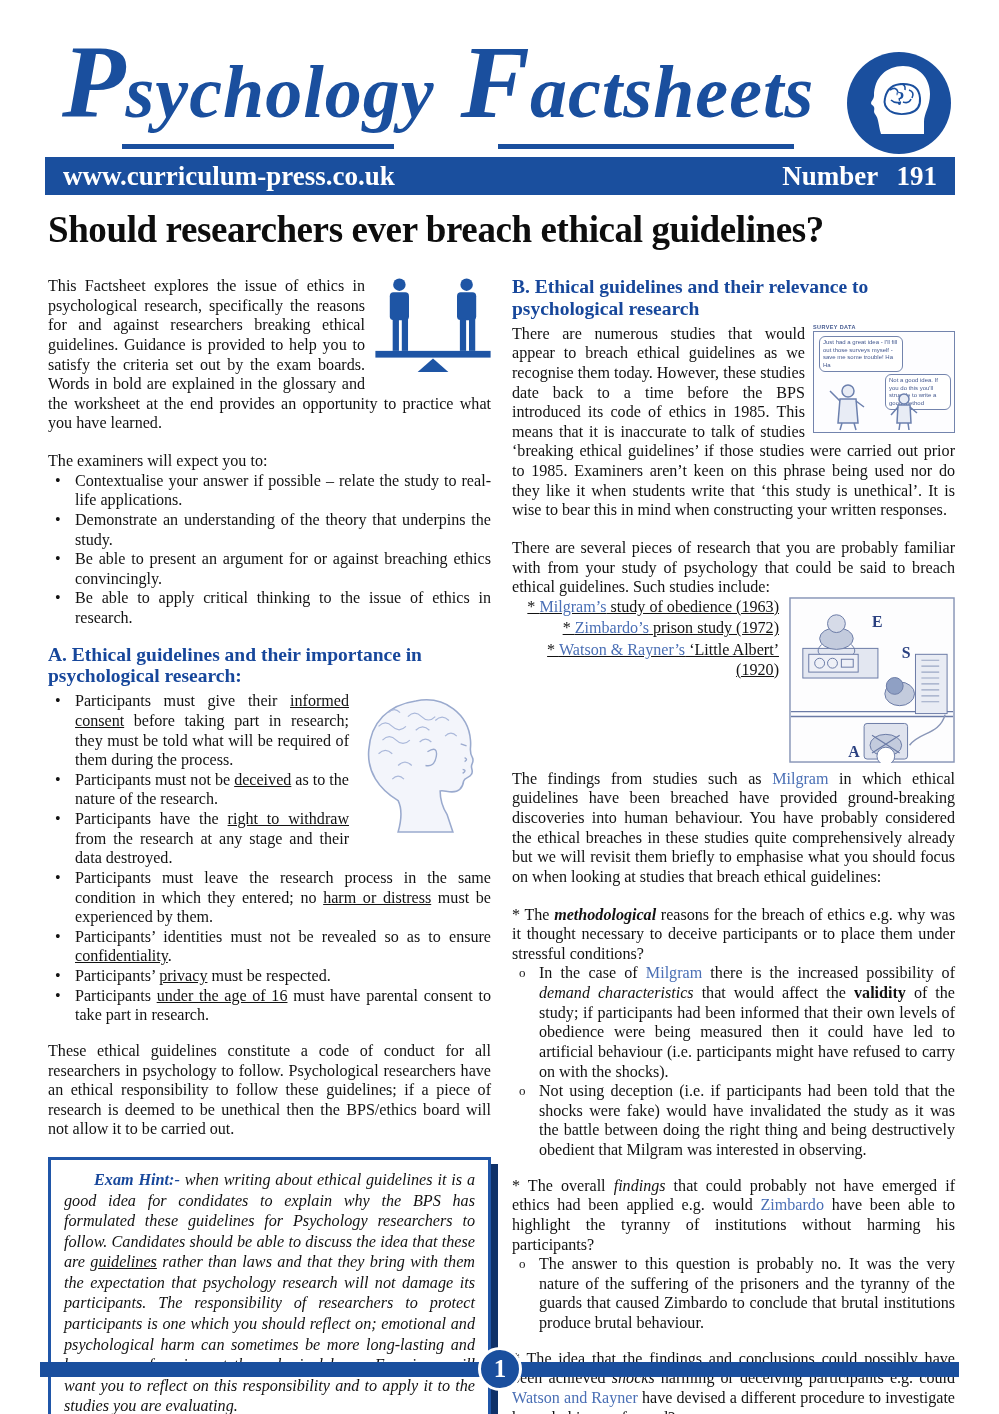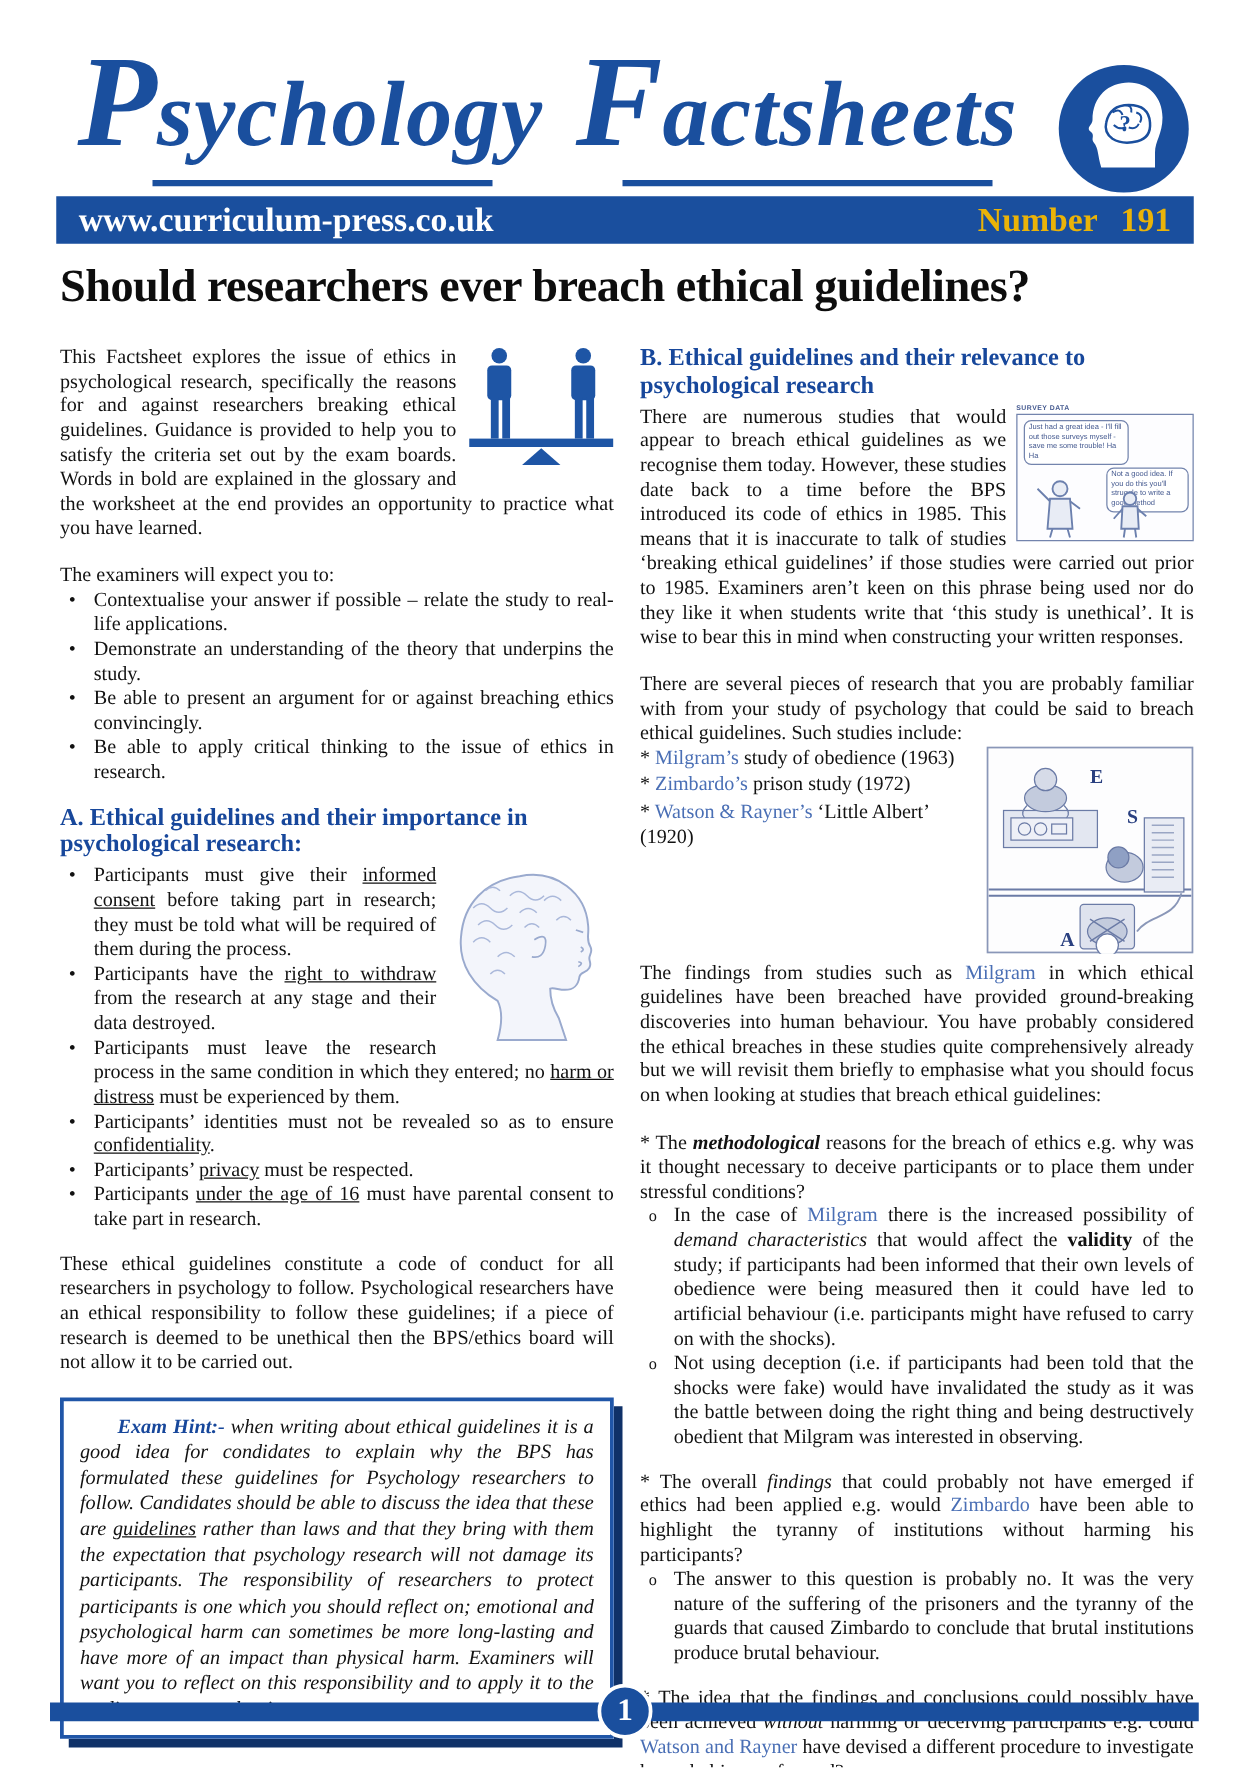--- a/index.html
+++ b/index.html
@@ -14,21 +14,21 @@
   .logo-rest{font-size:74px;letter-spacing:1px;}
   .logo-word2{margin-left:26px;}
   .logo-underline{position:absolute;height:5px;background:#1a4f9e;top:144px;}
   .u1{left:122px;width:272px;}
   .u2{left:498px;width:296px;}
   .logo-mark{position:absolute;left:845px;top:50px;width:108px;height:106px;}
   
   .top-bar{position:absolute;left:45px;top:157px;width:910px;height:38px;background:#1a4f9e;
     display:flex;justify-content:space-between;align-items:center;box-sizing:border-box;padding:0 18px;}
   .top-bar .site-url{color:#fff;font-weight:bold;font-size:27px;}
-  .top-bar .issue{color:#eab308;font-weight:bold;font-size:27px;word-spacing:12px;}
+  .top-bar .issue{color:#ffffff;font-weight:bold;font-size:27px;word-spacing:12px;}
   
   .page-title{position:absolute;left:48px;top:208px;width:907px;font-size:37px;font-weight:bold;
     letter-spacing:-0.4px;color:#0d0d0d;}
   
   .columns{position:absolute;left:48px;top:276px;width:907px;display:flex;gap:21px;}
   .col{width:443px;font-size:16.1px;line-height:1.22;text-align:justify;}
   p{margin:0 0 18px 0;}
   .tight{margin-bottom:0;}
   .sec-heading{color:#17479b;font-weight:bold;font-size:19.5px;line-height:1.12;text-align:left;
     margin:0 0 4px 0;}
@@ -43,21 +43,21 @@
   .seg-i{font-style:italic;}
   .seg-bi{font-weight:bold;font-style:italic;}
   .seg-link{color:#4a6fb5;}
   .seg-bl{color:#1a4f9e;font-weight:bold;}
   
   .balance-icon{float:right;width:116px;height:96px;margin:0 0 4px 10px;}
   .phreno{float:right;width:132px;height:142px;margin:2px 0 6px 10px;}
   .milgram{float:right;width:166px;height:166px;margin:0 0 6px 10px;}
   .clear{clear:both;}
   
-  .studies{margin:0 0 16px 0;text-align:left;}
+  .studies{margin:0 0 16px 0;text-align:right;text-decoration:underline;}
   .studies .item{margin:0 0 2px 0;}
   
   .exam-hint{border:3px solid #2056a8;box-shadow:7px 7px 0 #0f3168;margin-top:16px;
     padding:10px 13px;font-style:italic;font-size:16.2px;line-height:1.27;}
   .exam-hint .hint-label{color:#17479b;font-weight:bold;margin-left:30px;}
   
   .cartoon{float:right;width:142px;margin:0 0 6px 8px;text-align:left;}
   .cartoon-caption{font-size:5.5px;font-weight:bold;color:#44598f;letter-spacing:.4px;
     font-family:"Liberation Sans",sans-serif;margin-bottom:1px;}
   .cartoon-frame{position:relative;width:140px;height:100px;border:1.5px solid #7384ad;background:#fdfdff;}
@@ -130,20 +130,21 @@
 
       <h2 class="sec-heading">A. Ethical guidelines and their importance in psychological research:</h2>
       <svg class="phreno" viewBox="0 0 135 145">
         <path d="M58 8 C 88 2 112 22 114 48 C 115 56 112 60 116 66 C 118 70 115 72 115 75 C 115 78 117 80 115 83 C 113 87 108 86 107 90 C 106 97 103 101 95 101 C 90 101 86 99 83 100 C 83 108 85 116 90 124 L 96 142 L 40 142 C 44 128 44 118 40 110 C 20 98 8 80 10 58 C 12 30 30 12 58 8 Z" fill="#f3f5fb" stroke="#9aaace" stroke-width="1.6"></path>
         <path d="M70 60 q11 -7 9 5 q-2 11 -11 9" fill="none" stroke="#9aaace" stroke-width="1.4"></path>
         <path d="M20 34 q7 -7 14 0 q7 7 14 0 M24 48 q7 -7 14 0 q7 7 14 0 M20 62 q7 -7 14 0 M50 24 q7 -7 14 0 q7 7 14 0 M58 38 q7 -7 14 0 M78 28 q7 -7 14 0 M40 74 q7 -7 14 0 M88 44 q6 -6 12 0 M34 88 q6 -6 12 0 M62 50 q6 -6 12 0 M30 20 q6 -6 12 0" fill="none" stroke="#aab8da" stroke-width="1.2"></path>
         <path d="M104 52 l6 2 M108 66 q4 2 0 4 M106 78 q5 1 0 4" fill="none" stroke="#9aaace" stroke-width="1.4"></path>
       </svg>
       <div class="blist">
         <div class="item"><span>Participants must give their </span><span class="seg-u">informed consent</span><span> before taking part in research; they must be told what will be required of them during the process.</span></div>
+        <div class="item"><span>Participants must not be </span><span class="seg-u">deceived</span><span> as to the nature of the research.</span></div>
         <div class="item"><span>Participants have the </span><span class="seg-u">right to withdraw</span><span> from the research at any stage and their data destroyed.</span></div>
         <div class="item"><span>Participants must leave the research process in the same condition in which they entered; no </span><span class="seg-u">harm or distress</span><span> must be experienced by them.</span></div>
         <div class="item"><span>Participants’ identities must not be revealed so as to ensure </span><span class="seg-u">confidentiality</span><span>.</span></div>
         <div class="item"><span>Participants’ </span><span class="seg-u">privacy</span><span> must be respected.</span></div>
         <div class="item"><span>Participants </span><span class="seg-u">under the age of 16</span><span> must have parental consent to take part in research.</span></div>
       </div>
       <p class="clear"><span>These ethical guidelines constitute a code of conduct for all researchers in psychology to follow. Psychological researchers have an ethical responsibility to follow these guidelines; if a piece of research is deemed to be unethical then the BPS/ethics board will not allow it to be carried out.</span></p>
 
       <div class="exam-hint">
         <span class="hint-label">Exam Hint:-</span><span><span> when writing about ethical guidelines it is a good idea for condidates to explain why the BPS has formulated these guidelines for Psychology researchers to follow. Candidates should be able to discuss the idea that these are </span><span class="seg-u">guidelines</span><span> rather than laws and that they bring with them the expectation that psychology research will not damage its participants. The responsibility of researchers to protect participants is one which you should reflect on; emotional and psychological harm can sometimes be more long-lasting and have more of an impact than physical harm. Examiners will want you to reflect on this responsibility and to apply it to the studies you are evaluating.</span></span>
@@ -215,21 +216,21 @@
       <div class="blist olist">
         <div class="item"><span>In the case of </span><span class="seg-link">Milgram</span><span> there is the increased possibility of </span><span class="seg-i">demand characteristics</span><span> that would affect the </span><span class="seg-b">validity</span><span> of the study; if participants had been informed that their own levels of obedience were being measured then it could have led to artificial behaviour (i.e. participants might have refused to carry on with the shocks).</span></div>
         <div class="item"><span>Not using deception (i.e. if participants had been told that the shocks were fake) would have invalidated the study as it was the battle between doing the right thing and being destructively obedient that Milgram was interested in observing.</span></div>
       </div>
 
       <p class="tight"><span>* The overall </span><span class="seg-i">findings</span><span> that could probably not have emerged if ethics had been applied e.g. would </span><span class="seg-link">Zimbardo</span><span> have been able to highlight the tyranny of institutions without harming his participants?</span></p>
       <div class="blist olist">
         <div class="item"><span>The answer to this question is probably no. It was the very nature of the suffering of the prisoners and the tyranny of the guards that caused Zimbardo to conclude that brutal institutions produce brutal behaviour.</span></div>
       </div>
 
-      <p><span>* The idea that the findings and conclusions could possibly have been achieved </span><span class="seg-i">without</span><span> harming or deceiving participants e.g. could </span><span class="seg-link">Watson and Rayner</span><span> have devised a different procedure to investigate how phobias are formed?</span></p>
+      <p><span>* The idea that the findings and conclusions could possibly have been achieved </span><span class="seg-i">shocks</span><span> harming or deceiving participants e.g. could </span><span class="seg-link">Watson and Rayner</span><span> have devised a different procedure to investigate how phobias are formed?</span></p>
     </div>
   </div>
 
   <div class="footer-bar"></div>
   <div class="page-badge">
     <span>1</span>
   </div>
 
 </div>
 

